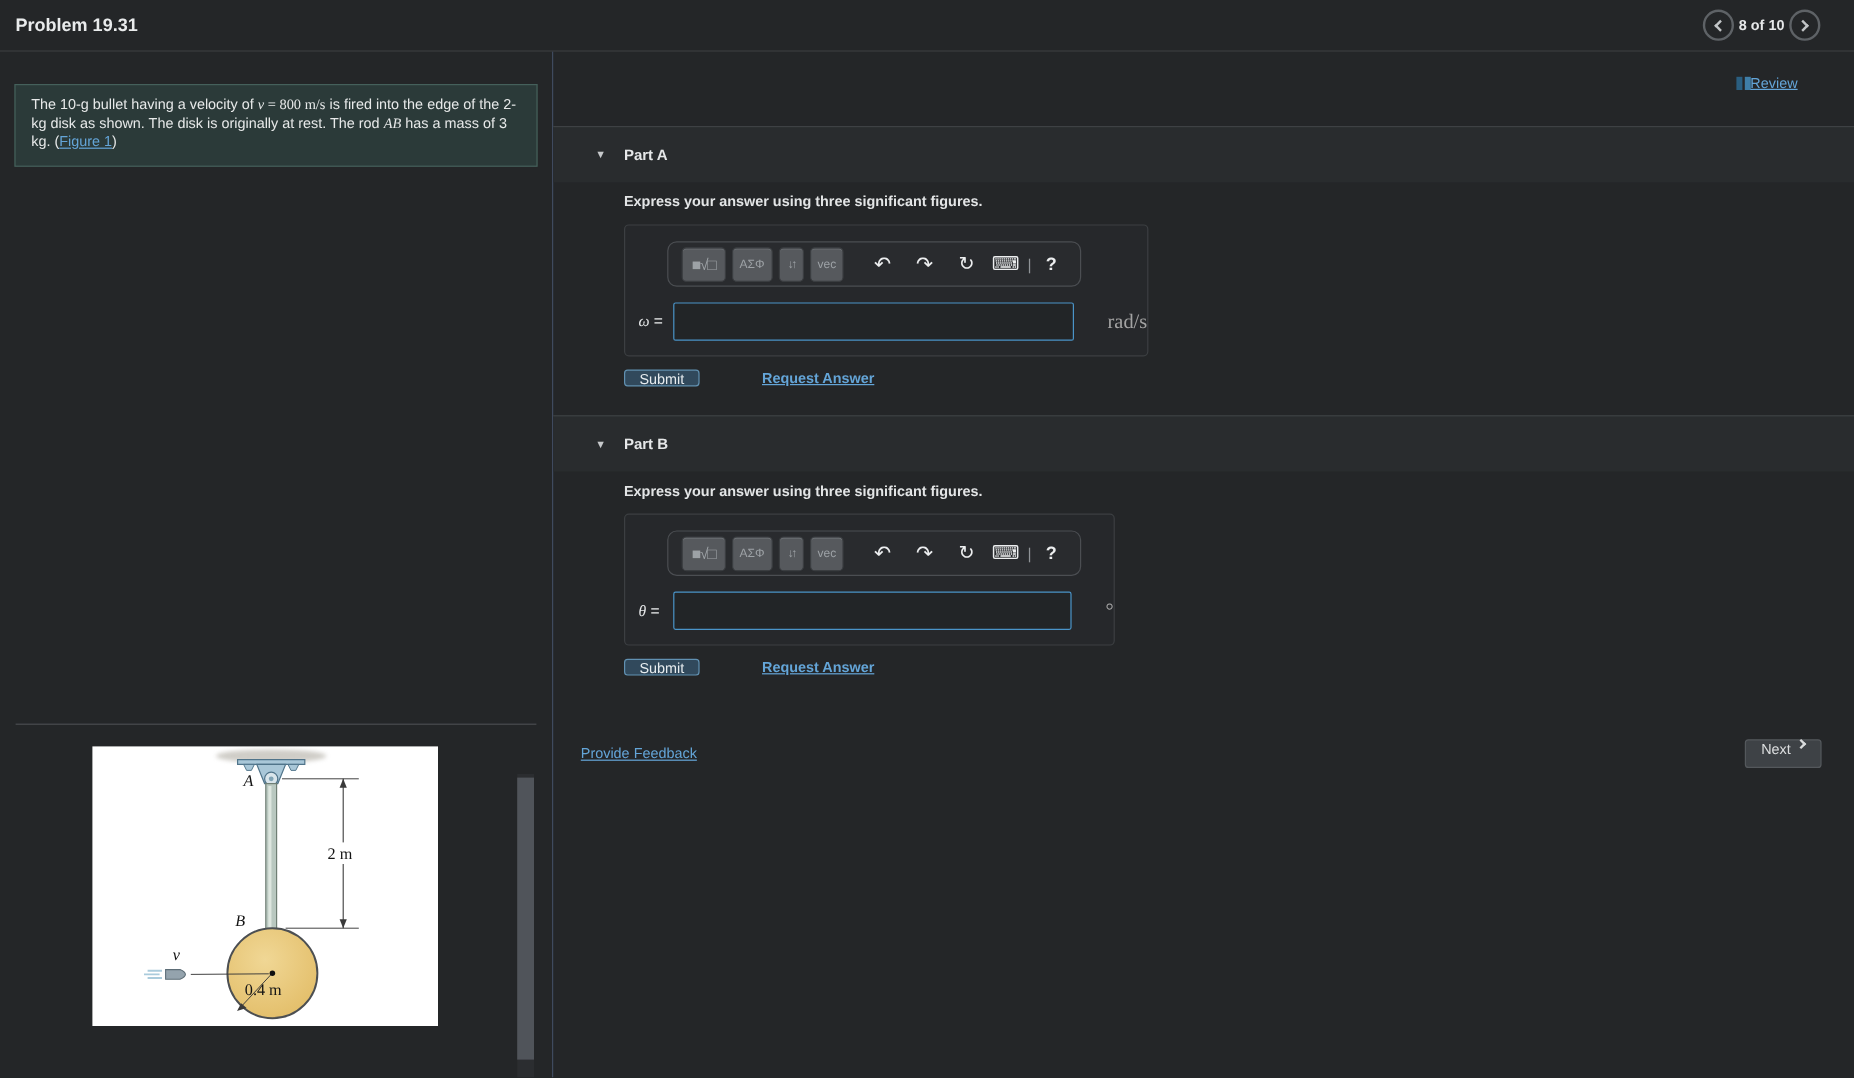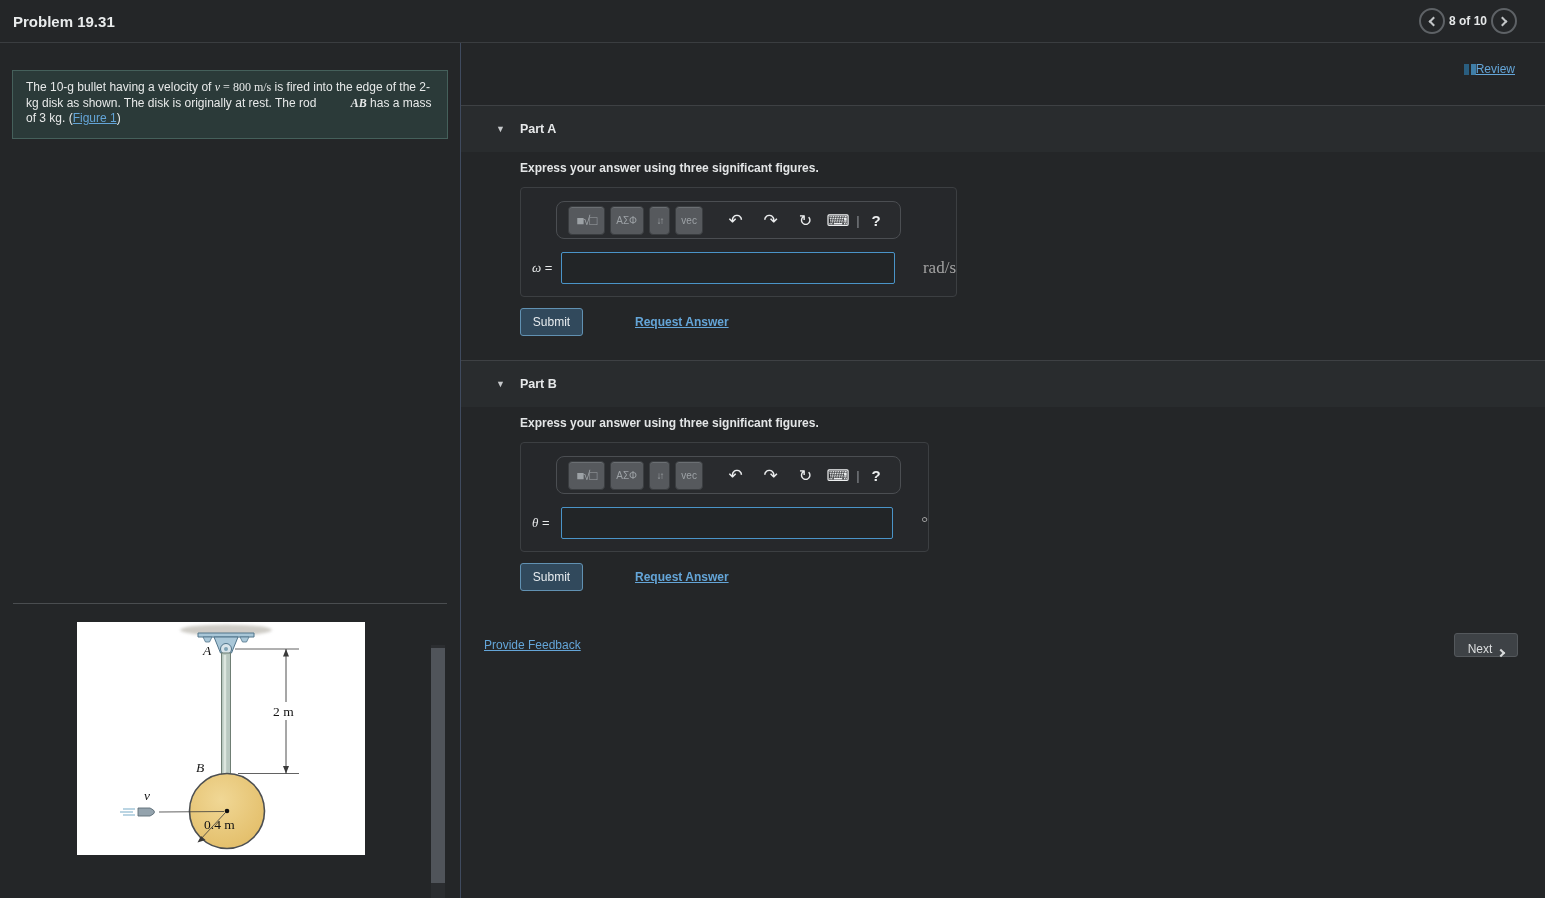--- a/index.html
+++ b/index.html
@@ -23,37 +23,37 @@
   
   .main { display:flex; height:855px; }
   .left-panel { width:461px; flex:none; position:relative; border-right:1px solid #3f4a5e; }
   .right-panel { flex:1; position:relative; }
 
   
   .problem-box { margin:27px 12px 0 12px; background:#2b3a39; border:1px solid #45605b;
     padding:9px 13px 11px 13px; line-height:15.5px; color:#e7e9e9; }
   .serif   { font-family:"Liberation Serif", serif; }
   .serif-i { font-family:"Liberation Serif", serif; font-style:italic; }
-  .serif-bi{ font-family:"Liberation Serif", serif; font-style:italic; font-weight:bold;margin-left:31px; }
+  .serif-bi{ font-family:"Liberation Serif", serif; font-style:italic; font-weight:normal; }
 
   
   .fig-section { position:absolute; top:552px; left:0; right:0; bottom:0; }
   .fig-head { display:flex; justify-content:space-between; align-items:center;
     padding:0 13px; height:28px; }
   .fig-title { font-weight:bold; font-size:13px; color:#e9ebec; }
   .fig-pager { display:flex; align-items:center; gap:9px; }
   .fig-rule { border-top:1px solid #4a4d50; margin:8px 13px 0 13px; }
   .fig-canvas { margin:18px 0 0 77px; width:288px; height:233px; background:#ffffff; }
   .figtext   { font-family:"Liberation Serif", serif; font-size:13.5px; fill:#141414; }
   .figtext-i { font-family:"Liberation Serif", serif; font-size:13.5px; font-style:italic; fill:#141414; }
   .scroll-track { position:absolute; top:50px; right:15px; width:14px; bottom:0; background:#2b2d30; }
   .scroll-thumb { position:absolute; top:3px; left:0; width:14px; height:235px; background:#50545a; }
 
   
-  .review-row { position:absolute; top:19px; right:30px; display:flex; align-items:center; gap:0; }
+  .review-row { position:absolute; top:19px; right:47px; display:flex; align-items:center; gap:0; }
   .review-icon { display:inline-flex; gap:2px; }
   .review-icon i { display:block; width:5px; height:11px; }
   .review-icon i:first-child { background:#2a5e80; }
   .review-icon i:last-child  { background:#3f7ea8; }
 
   .part-head { height:47px; background:#292c2e; border-top:1px solid #3e4144;
     display:flex; align-items:center; padding-left:35px; gap:15px; }
   .part-head-a { margin-top:62px; }
   .part-head-b { margin-top:24px; }
   .collapse { font-size:9px; color:#c6c9cb; cursor:pointer; }
@@ -84,29 +84,29 @@
   .tool-sep { color:#8f9397; font-size:13px; width:10px; text-align:center; }
   .tool-ic.help { font-size:15px; font-weight:bold; width:26px; }
 
   .input-row { display:flex; align-items:center; margin-top:13px; }
   .var-label { margin-left:11px; width:29px; font-size:13px; color:#e6e8e9; }
   .answer-input { width:338px; height:32px; background:#222527; border:1px solid #4a94c8;
     border-radius:2px; color:#e8eaeb; padding:0 8px; font-size:13px; outline:none; }
   .unit { margin-left:28px; font-size:17px; color:#a3a3a3; }
 
   .submit-row { margin-top:11px; display:flex; align-items:center; gap:19px; }
-  .submit-btn { width:63px; height:28px; background:#31495c; border:1px solid #6191b2;
+  .submit-btn { width:63px; height:14px; background:#31495c; border:1px solid #6191b2;
     border-radius:3px; color:#e7ecef; font-size:12px; cursor:pointer; }
   .req-link { font-weight:bold;padding-left:33px; }
 
-  .footer-row { margin-top:42px; display:flex; justify-content:space-between;
+  .footer-row { margin-top:53px; display:flex; justify-content:space-between;
     align-items:center; padding:0 27px 0 23px; }
   .next-btn { min-width:64px; height:24px; background:#3e4246; border:1px solid #54585c;
     border-radius:3px; color:#dcdedf; font-size:12px; cursor:pointer;
-    display:inline-flex; align-items:flex-end; justify-content:center; padding:0 9px; }
+    display:inline-flex; align-items:flex-start; justify-content:center; padding:0 9px; }
   .chev-next { width:6px; height:6px; border-right:2px solid #d8dadb; border-top:2px solid #d8dadb;
     transform:rotate(45deg); display:inline-block; margin-left:6px; }
 </style>
 </head>
 <body>
 
 <div class="topbar">
   <div class="page-title">Problem 19.31</div>
   <div class="pager">
     <button class="circle-btn">

